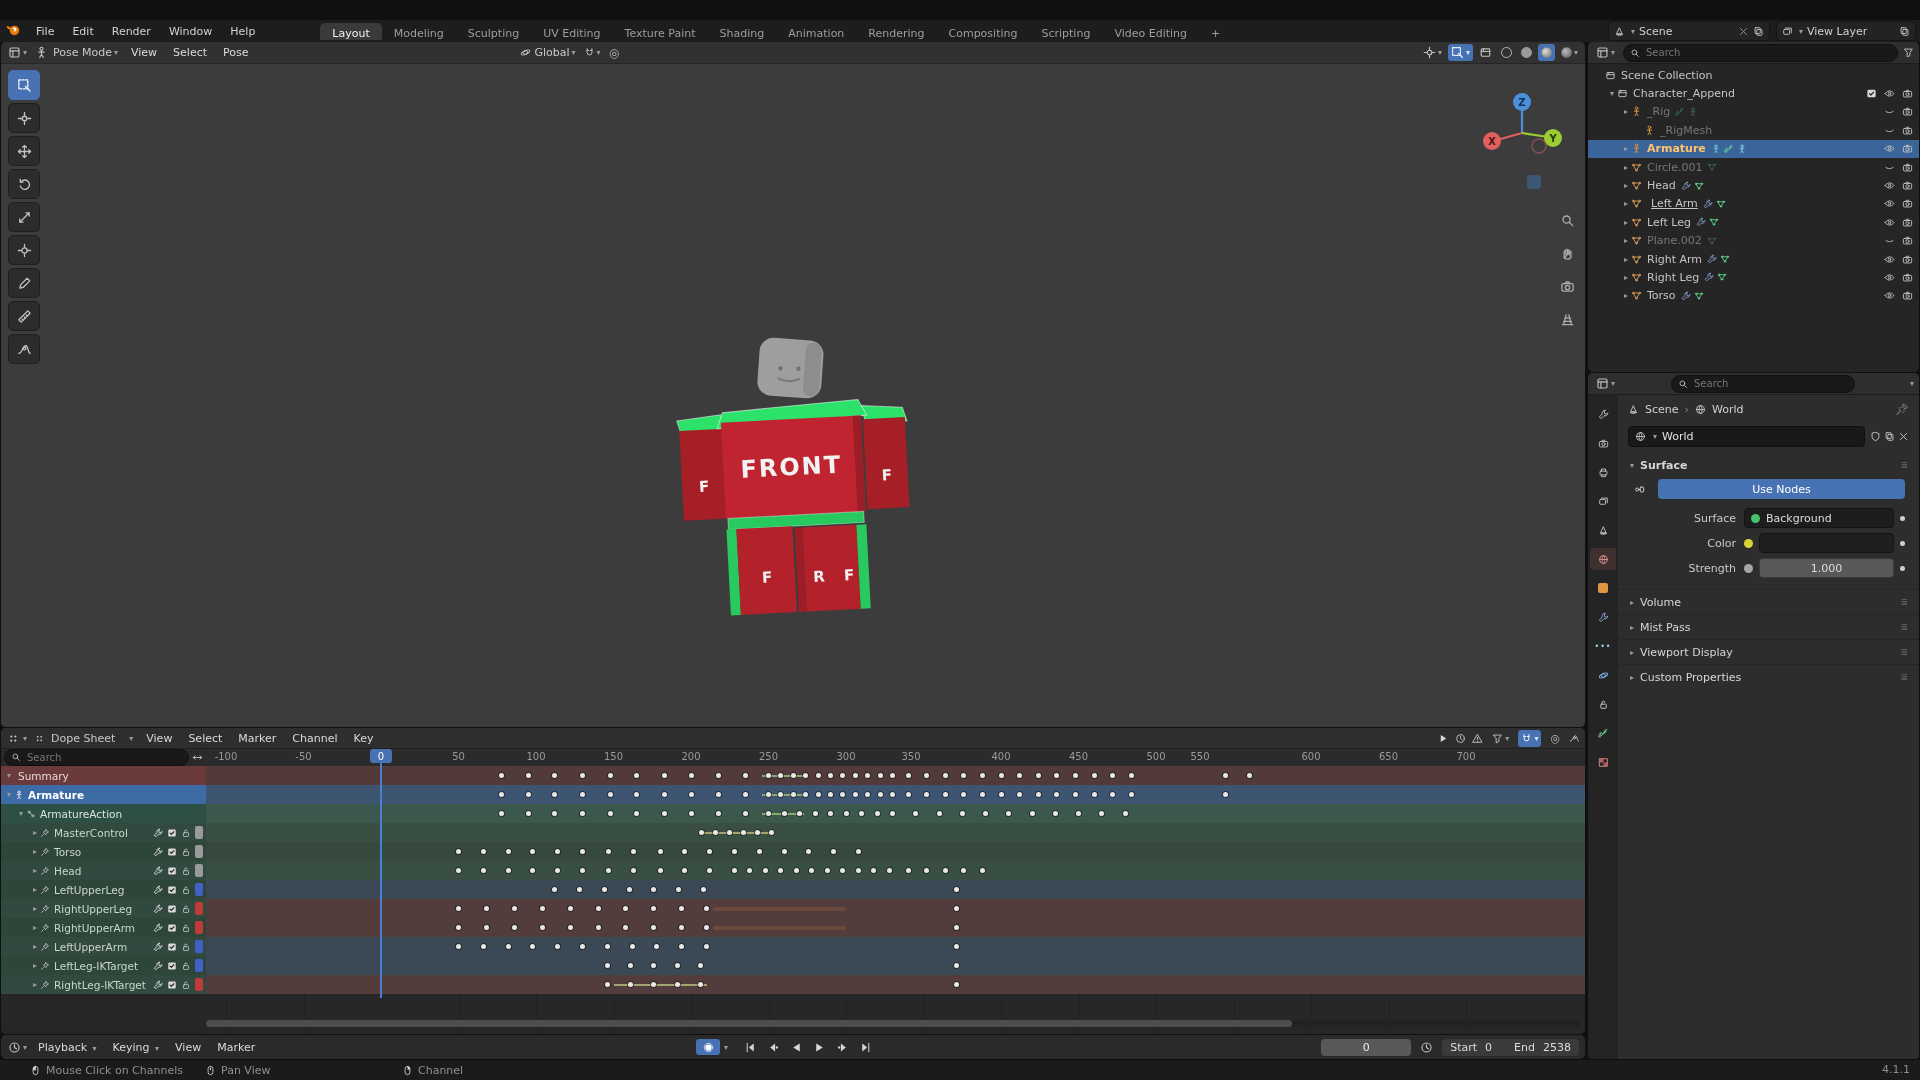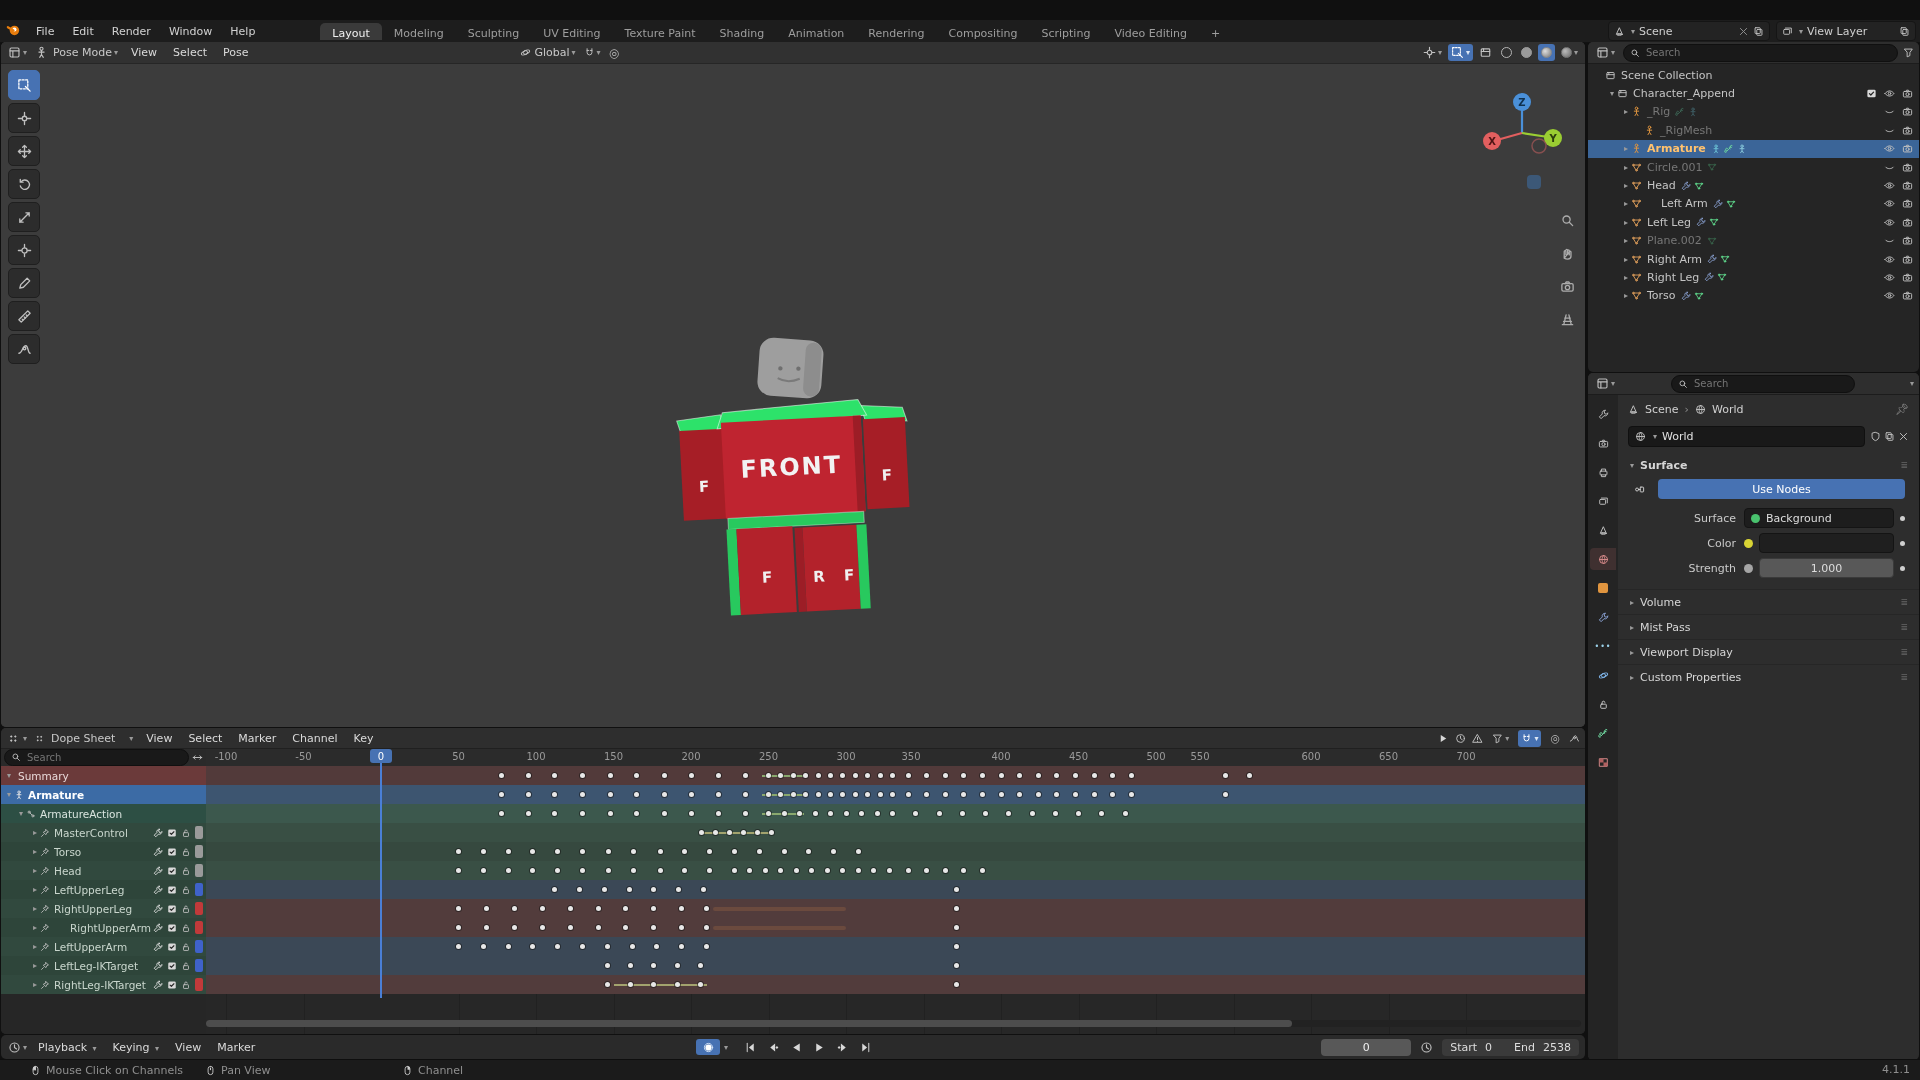--- a/index.html
+++ b/index.html
@@ -766,21 +766,21 @@
                 </svg>
       <span class="chip" style="background:#c03a3a"></span>
               </span>
             </div>
             <div class="chrow" style="background:#2e453a;color:#c9d6cd;padding-left:30px">
     <span class="chev">▸</span>
               <span style="width:3px"></span>
               <svg class="ic s10">
                 <use href="#i-pin"></use>
               </svg>
-    <span class="nm" style="margin-left:20px">RightUpperArm</span>
+    <span class="nm" style="margin-left:4px">RightUpperArm</span>
               <span class="rgt">
       <svg class="ic s10" style="stroke:#e8e8e8">
                   <use href="#i-wrench"></use>
                 </svg>
       <svg class="ic s10">
                   <use href="#i-check"></use>
                 </svg>
       <svg class="ic s10">
                   <use href="#i-lock"></use>
                 </svg>
@@ -1365,21 +1365,21 @@
                   </svg>
                 </span>
               </span>
   </div>
             <div class="olrow" style="padding-left:34px">
     <span class="chev">▸</span>
               <span style="width:3px"></span>
               <svg class="ic s11" style="stroke:#d49858">
                 <use href="#i-tri"></use>
               </svg>
-    <span style="margin-left:19px;">Left Arm</span>
+    <span style="margin-left:9px;text-decoration:underline;">Left Arm</span>
     <span class="badge">
                 <svg class="ic s10" style="stroke:#8ea6d8">
                   <use href="#i-wrench"></use>
                 </svg>
                 <svg class="ic s10" style="stroke:#5fd58a">
                   <use href="#i-tri"></use>
                 </svg>
               </span>
     <span class="rgt">
                 <span style="display:inline-flex">

